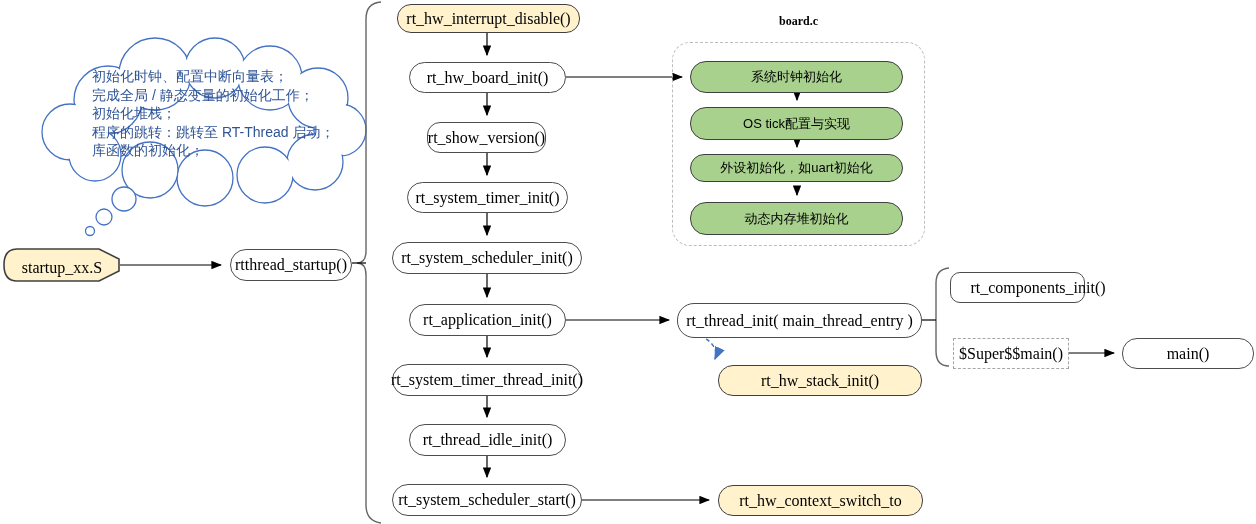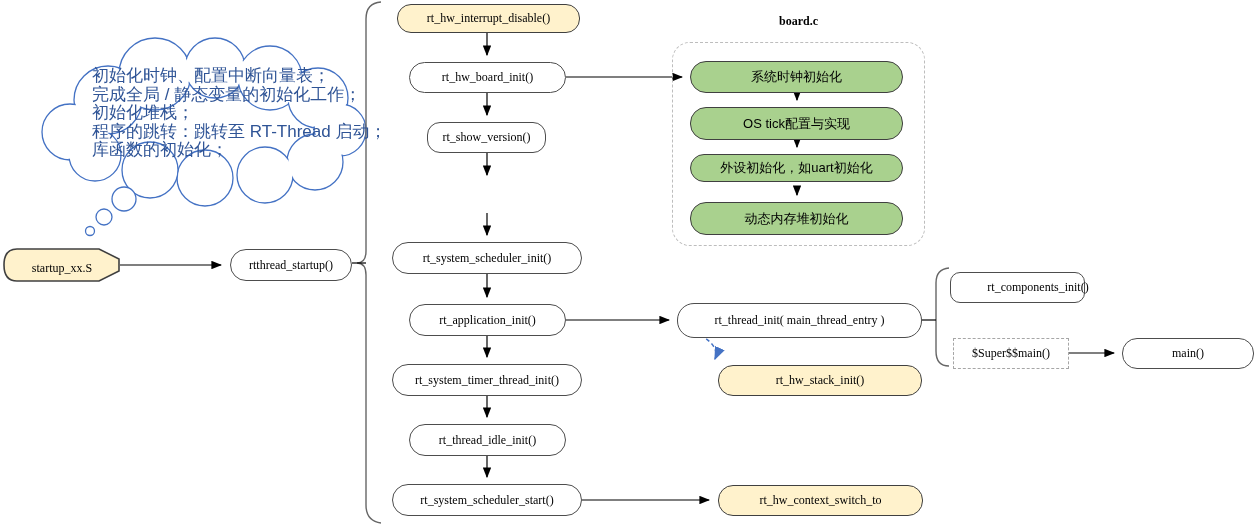--- a/index.html
+++ b/index.html
@@ -1,34 +1,34 @@
 <!DOCTYPE html>
 <html><head>
 <meta charset="utf-8">
 <style>
   html,body{margin:0;padding:0;background:#fff;}
   #canvas{position:relative;width:1256px;height:524px;background:#ffffff;overflow:hidden;
           font-family:"Liberation Sans",sans-serif;}
   #connector-layer{position:absolute;left:0;top:0;width:1256px;height:524px;}
   .node{position:absolute;display:flex;align-items:center;justify-content:center;
         box-sizing:border-box;background:#fff;border:1.4px solid #4d4d4d;
-        font-family:"Liberation Serif",serif;font-size:12px;color:#000;
+        font-family:"Liberation Serif",serif;font-size:16px;color:#000;
         white-space:nowrap;text-align:center;}
   .stadium{border-radius:16px;}
   .yellow{background:#FFF2CC;border-color:#404040;border-width:1.6px;}
   .green{background:#A9D18E;border-color:#404040;border-width:1.8px;
          font-family:"Liberation Sans",sans-serif;font-size:13px;}
   .plain{border:none;background:transparent;}
   .dashedbox{border:1.3px dashed #a6a6a6;border-radius:0;}
   .groupbox{position:absolute;box-sizing:border-box;border:1.5px dashed #bdbdbd;
             border-radius:18px;background:transparent;}
   .group-title{position:absolute;text-align:center;font-family:"Liberation Serif",serif;
                font-weight:bold;font-size:12px;color:#000;}
   .cloud-text{position:absolute;left:92px;top:67px;width:270px;
-              font-family:"Liberation Sans",sans-serif;font-size:17px;
+              font-family:"Liberation Sans",sans-serif;font-size:14px;
               line-height:18.6px;color:#2F5496;}
   .cloud-text div{white-space:nowrap;}
 </style>
 </head>
 <body>
 
 <div id="canvas">
 
   <svg id="connector-layer" viewBox="0 0 1256 524" xmlns="http://www.w3.org/2000/svg">
     <defs>
@@ -113,20 +113,21 @@
     <div>程序的跳转：跳转至 RT-Thread 启动；</div>
     <div>库函数的初始化；</div>
   </div>
 
   <div class="node plain" style="left:4px;top:249px;width:116px;height:38px;">startup_xx.S</div>
   <div class="node stadium" style="left:230px;top:249px;width:122px;height:32px;">rtthread_startup()</div>
 
   <div class="node stadium yellow" style="left:397px;top:4px;width:183px;height:29px;border-radius:14px;">rt_hw_interrupt_disable()</div>
   <div class="node stadium" style="left:409px;top:62px;width:157px;height:31px;">rt_hw_board_init()</div>
   <div class="node" style="left:427px;top:122px;width:119px;height:31px;border-radius:13px;">rt_show_version()</div>
+  <div class="node stadium" style="left:407px;top:182px;width:161px;height:31px;">rt_system_timer_init()</div>
   <div class="node stadium" style="left:392px;top:242px;width:190px;height:32px;">rt_system_scheduler_init()</div>
   <div class="node stadium" style="left:409px;top:304px;width:157px;height:32px;">rt_application_init()</div>
   <div class="node stadium" style="left:392px;top:364px;width:190px;height:32px;">rt_system_timer_thread_init()</div>
   <div class="node stadium" style="left:409px;top:424px;width:157px;height:32px;">rt_thread_idle_init()</div>
   <div class="node stadium" style="left:392px;top:484px;width:190px;height:32px;">rt_system_scheduler_start()</div>
 
   <div class="group-title" style="left:672px;top:14px;width:253px;">board.c</div>
   <div class="groupbox" style="left:672px;top:42px;width:253px;height:204px;"></div>
   <div class="node stadium green" style="left:690px;top:61px;width:213px;height:32px;">系统时钟初始化</div>
   <div class="node stadium green" style="left:690px;top:107px;width:213px;height:33px;">OS tick配置与实现</div>

